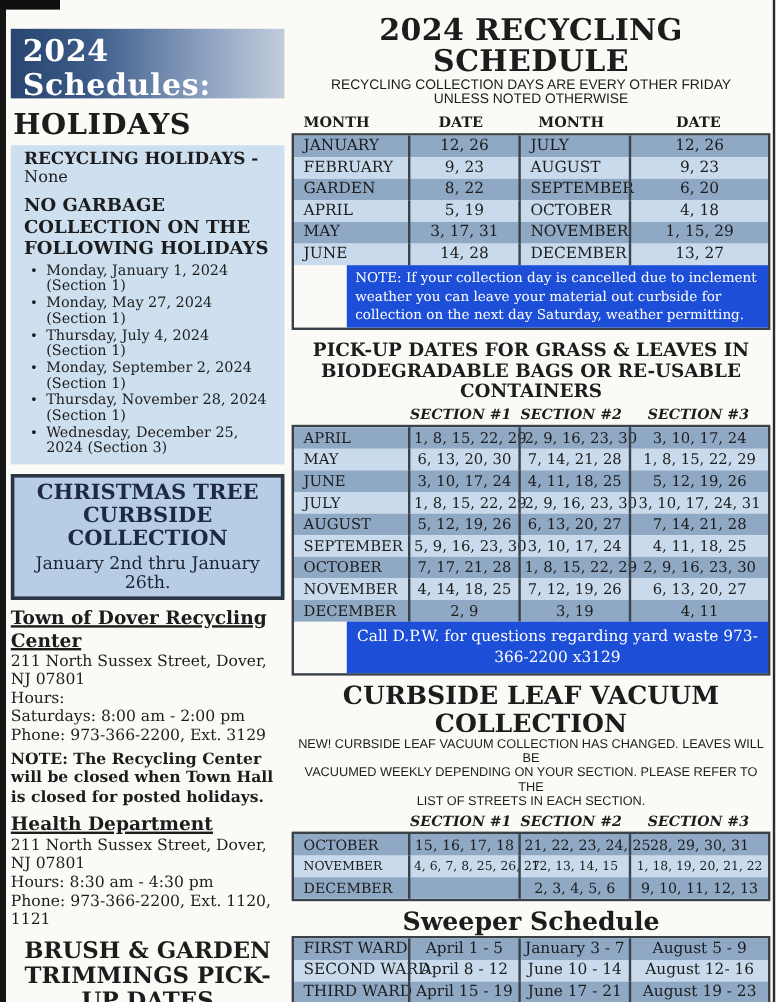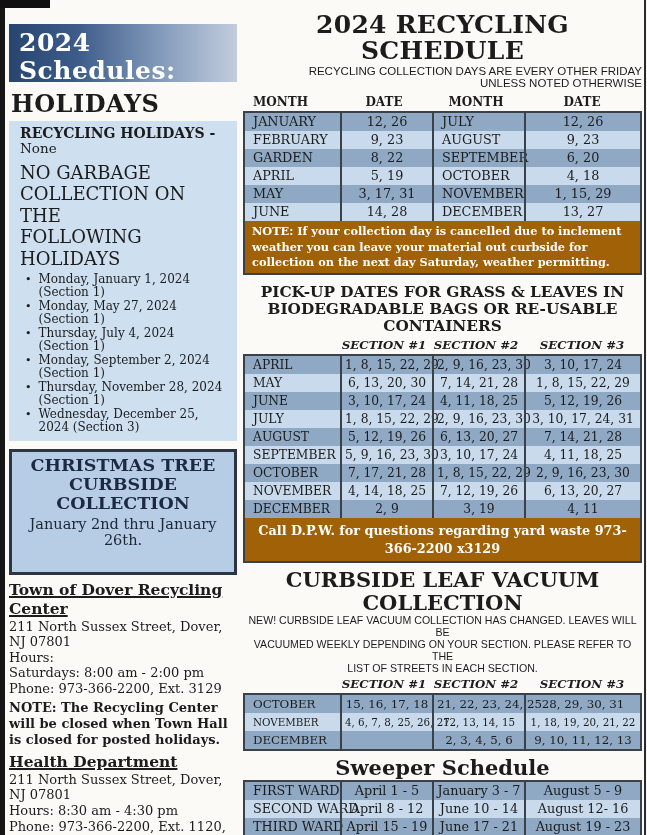--- a/index.html
+++ b/index.html
@@ -14,48 +14,48 @@
   .col-right{position:absolute;left:243px;top:12px;width:399px;}
 
   
   .banner{height:58px;margin-bottom:7px;padding:5px 10px;box-sizing:border-box;
           background:linear-gradient(90deg,#27456f 0%,#3d5c8a 30%,#8aa0bf 70%,#c2cddd 100%);
           color:#ffffff;font-weight:bold;font-size:25px;line-height:1.12;letter-spacing:0.5px;}
   .h-holidays{font-size:24px;font-weight:bold;letter-spacing:0.5px;margin:0 0 3px 2px;}
   .panel{background:#cedff0;padding:4px 11px 6px;}
   .panel .lbl{font-size:14px;font-weight:bold;line-height:1.15;}
   .panel .none{font-size:13.5px;line-height:1.15;margin-bottom:5px;}
-  .panel .nog{font-size:18px;font-weight:normal;line-height:1.2;margin-bottom:3px;}
+  .panel .nog{font-size:15px;font-weight:bold;line-height:1.2;margin-bottom:3px;}
   .bullet-row{display:flex;gap:7px;font-size:12px;line-height:13.5px;padding-left:5px;}
   .bullet-row .dot{font-size:11px;}
-  .xmas{margin-top:8px;border:3px solid #2c3542;background:#b7cde6;text-align:center;padding:4px 3px 24px;}
+  .xmas{margin-top:8px;border:3px solid #2c3542;background:#b7cde6;text-align:center;padding:4px 3px 3px;}
   .xmas-title{font-size:17.5px;font-weight:bold;line-height:1.1;color:#1d2940;}
   .xmas-date{font-size:14.5px;margin-top:3px;color:#1d2633;}
   .info{margin-top:6px;}
   .info-title{font-size:15.5px;font-weight:bold;text-decoration:underline;text-decoration-thickness:2px;line-height:1.2;}
   .info-line{font-size:13px;line-height:1.2;}
   .info-note{font-size:13px;font-weight:bold;line-height:1.2;margin-top:4px;}
   .brush{margin-top:7px;text-align:center;}
   .brush-title{font-size:19px;font-weight:bold;line-height:1.1;}
 
   
   .r-title{font-size:25px;font-weight:bold;text-align:center;letter-spacing:0.3px;line-height:1.05;}
-  .r-sub{font-family:"Liberation Sans", sans-serif;font-size:11.5px;text-align:right;line-height:1.12;}
+  .r-sub{font-family:"Liberation Sans", sans-serif;font-size:11.5px;text-align:center;line-height:1.12;}
   .hdr4,.grid4{display:grid;grid-template-columns:95px 92px 92px 1fr;}
   .hdr4{font-weight:bold;font-size:12px;padding:5px 0 2px;}
   .hdr4 .h1{padding-left:10px;}
   .hdr4 .hc{text-align:center;}
   .tblwrap{border:2.5px solid #3a4148;}
   .grid4 .c{padding:2px 3px;font-size:12.8px;line-height:14px;text-align:center;white-space:nowrap;}
   .grid4 .c.month{text-align:left;padding-left:8px;}
   .grid4 .c + .c{border-left:2px solid #3a4148;}
   .rows-striped > .grid4:nth-child(odd){background:#8fa9c5;}
   .rows-striped > .grid4:nth-child(even){background:#c9daec;}
-  .notebar{background:#a16207;color:#ffffff;font-size:11.3px;font-weight:bold;
-           line-height:1.35;padding:3px 7px;}
+  .notebar{background:#1d4ed8;color:#ffffff;font-size:11.3px;font-weight:normal;
+           line-height:1.35;padding:3px 7px;margin-left:44px;}
   .notebar.center{text-align:center;font-size:12.8px;padding:4px 7px;}
   .sec-title{font-size:15.3px;font-weight:bold;text-align:center;line-height:1.12;margin-top:9px;}
   .sec-hdr{display:grid;grid-template-columns:95px 92px 92px 1fr;font-size:11.8px;font-weight:bold;
            font-style:italic;text-align:center;padding:3px 0 2px;}
   .tbl-grass .c{font-size:12.3px;}
   .big-title{font-size:21px;font-weight:bold;text-align:center;line-height:1.1;margin-top:5px;}
   .leaf-sub{font-family:"Liberation Sans", sans-serif;font-size:10.6px;text-align:center;line-height:1.14;}
   .tbl-leaf .c{font-size:11.8px;}
   .tbl-leaf .grid4:nth-child(2) .c{font-size:10.3px;}
   .tbl-sweep .c{font-size:12.8px;}

